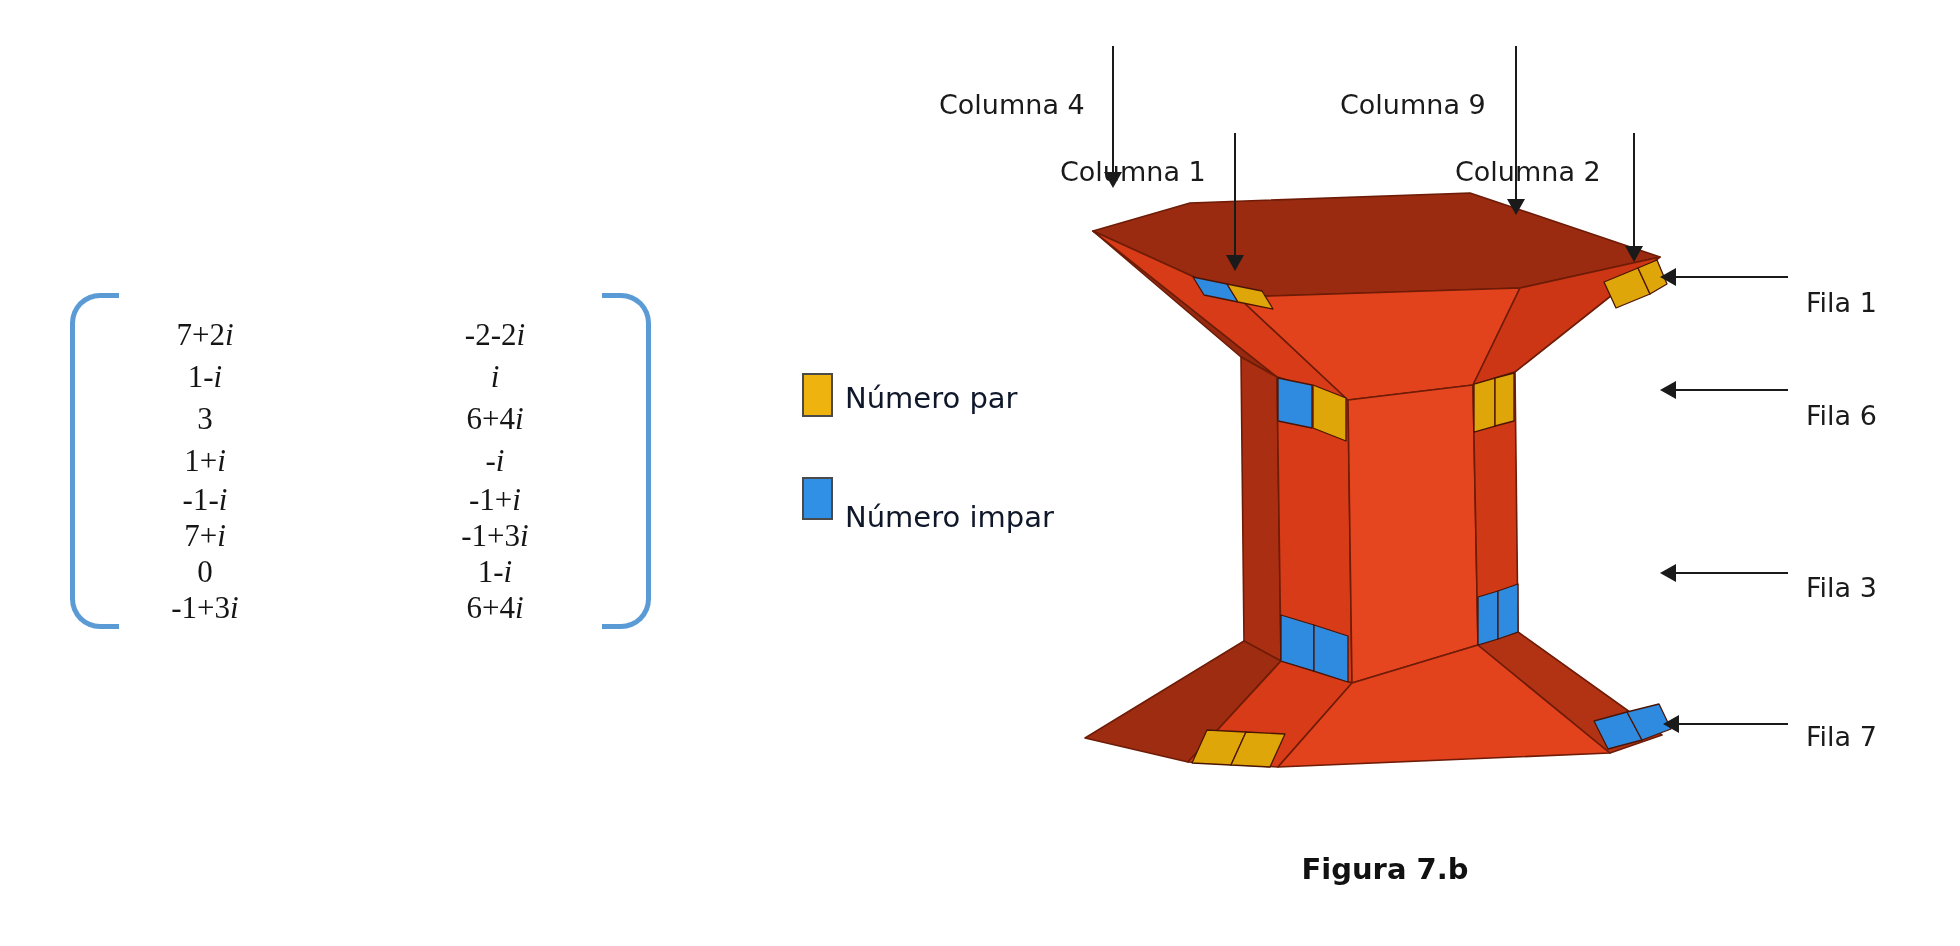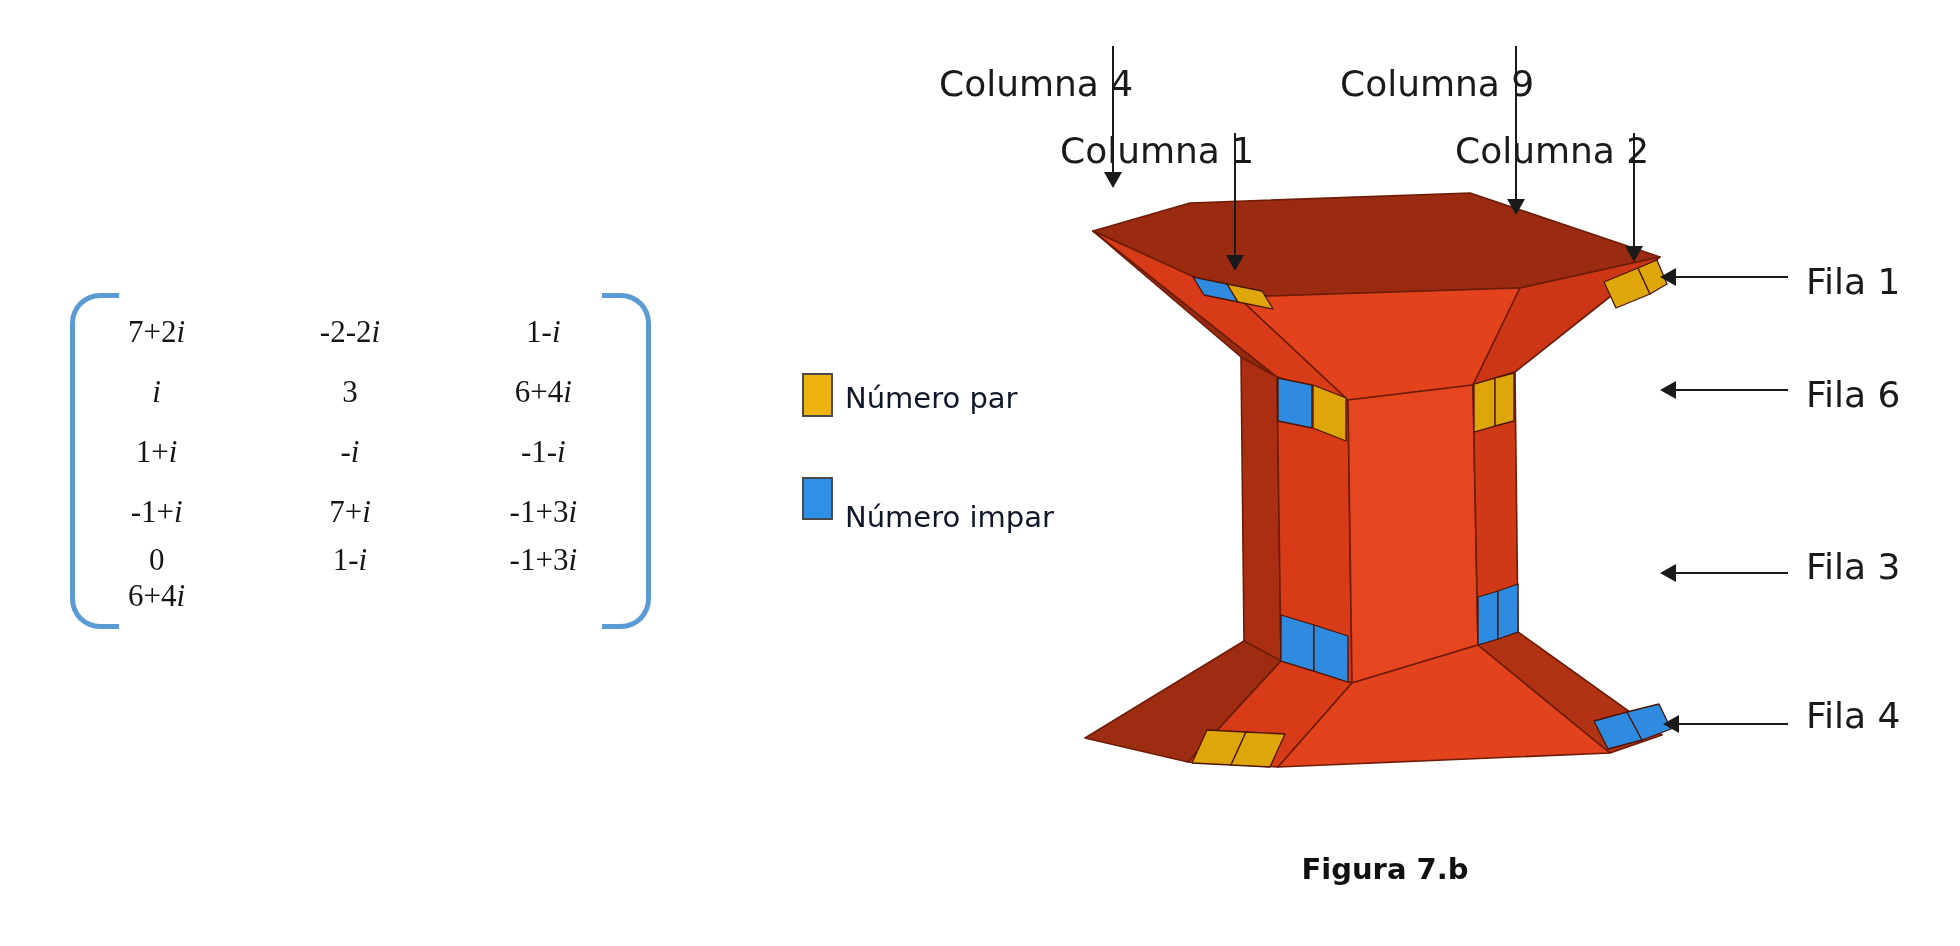--- a/index.html
+++ b/index.html
@@ -5,31 +5,31 @@
   html,body{margin:0;padding:0;background:#ffffff;}
   .stage{position:relative;width:1960px;height:946px;background:#ffffff;overflow:hidden;
          font-family:"DejaVu Sans","Liberation Sans",sans-serif;color:#1a1a1a;}
 
   
   .bracket{position:absolute;top:293px;height:326px;width:44px;}
   .bracket-left{left:70px;border-left:5px solid #5B9BD5;border-top:5px solid #5B9BD5;
                 border-bottom:5px solid #5B9BD5;border-radius:30px 0 0 30px;}
   .bracket-right{left:602px;border-right:5px solid #5B9BD5;border-top:5px solid #5B9BD5;
                  border-bottom:5px solid #5B9BD5;border-radius:0 30px 30px 0;}
-  .matrix-grid{position:absolute;left:60px;top:302px;width:580px;height:312px;
-               display:grid;grid-template-columns:repeat(3,1fr);grid-template-rows:repeat(4,1fr);}
+  .matrix-grid{position:absolute;left:60px;top:314px;width:580px;height:312px;
+               display:grid;grid-template-columns:repeat(2,1fr);grid-template-rows:repeat(4,1fr);}
   .mcell{display:flex;align-items:center;justify-content:center;
          font-family:"Liberation Serif","DejaVu Serif",serif;font-size:31px;color:#151515;}
   .mcell i{font-style:italic;}
 
   .caption{position:absolute;top:852px;width:310px;text-align:center;
            font-size:29px;font-weight:bold;color:#111;}
 
   
-  .lbl{position:absolute;font-size:36px;color:#1a1a1a;white-space:nowrap;}
+  .lbl{position:absolute;font-size:27px;color:#1a1a1a;white-space:nowrap;margin-top:26px;}
   .legend-label{position:absolute;font-size:29px;color:#0f172a;white-space:nowrap;}
   .swatch{position:absolute;width:31px;border:2px solid #4a4a4a;box-sizing:border-box;}
 
   .varrow{position:absolute;width:2px;background:#1a1a1a;}
   .varrow::after{content:'';position:absolute;bottom:-15px;left:-8px;width:0;height:0;
                  border-left:9px solid transparent;border-right:9px solid transparent;
                  border-top:16px solid #1a1a1a;}
   .harrow{position:absolute;height:2px;background:#1a1a1a;}
   .harrow::before{content:'';position:absolute;left:-16px;top:-8px;width:0;height:0;
                   border-top:9px solid transparent;border-bottom:9px solid transparent;
@@ -112,21 +112,21 @@
   <div class="lbl" style="left:1455px;top:130px">Columna 2</div>
 
   <div class="varrow" style="left:1112px;top:46px;height:127px"></div>
   <div class="varrow" style="left:1234px;top:133px;height:123px"></div>
   <div class="varrow" style="left:1515px;top:46px;height:154px"></div>
   <div class="varrow" style="left:1633px;top:133px;height:114px"></div>
 
   <div class="lbl" style="left:1806px;top:261px">Fila 1</div>
   <div class="lbl" style="left:1806px;top:374px">Fila 6</div>
   <div class="lbl" style="left:1806px;top:546px">Fila 3</div>
-  <div class="lbl" style="left:1806px;top:695px">Fila 4</div>
+  <div class="lbl" style="left:1806px;top:695px">Fila 7</div>
 
   <div class="harrow" style="left:1676px;top:276px;width:112px"></div>
   <div class="harrow" style="left:1676px;top:389px;width:112px"></div>
   <div class="harrow" style="left:1676px;top:572px;width:112px"></div>
   <div class="harrow" style="left:1679px;top:723px;width:109px"></div>
 
   <div class="swatch" style="left: 802px; top: 373px; height: 44px; background: rgb(239, 179, 15);"></div>
   <div class="legend-label" style="left:845px;top:381px">Número par</div>
   <div class="swatch" style="left: 802px; top: 477px; height: 43px; background: rgb(48, 144, 230);"></div>
   <div class="legend-label" style="left:845px;top:500px">Número impar</div>

